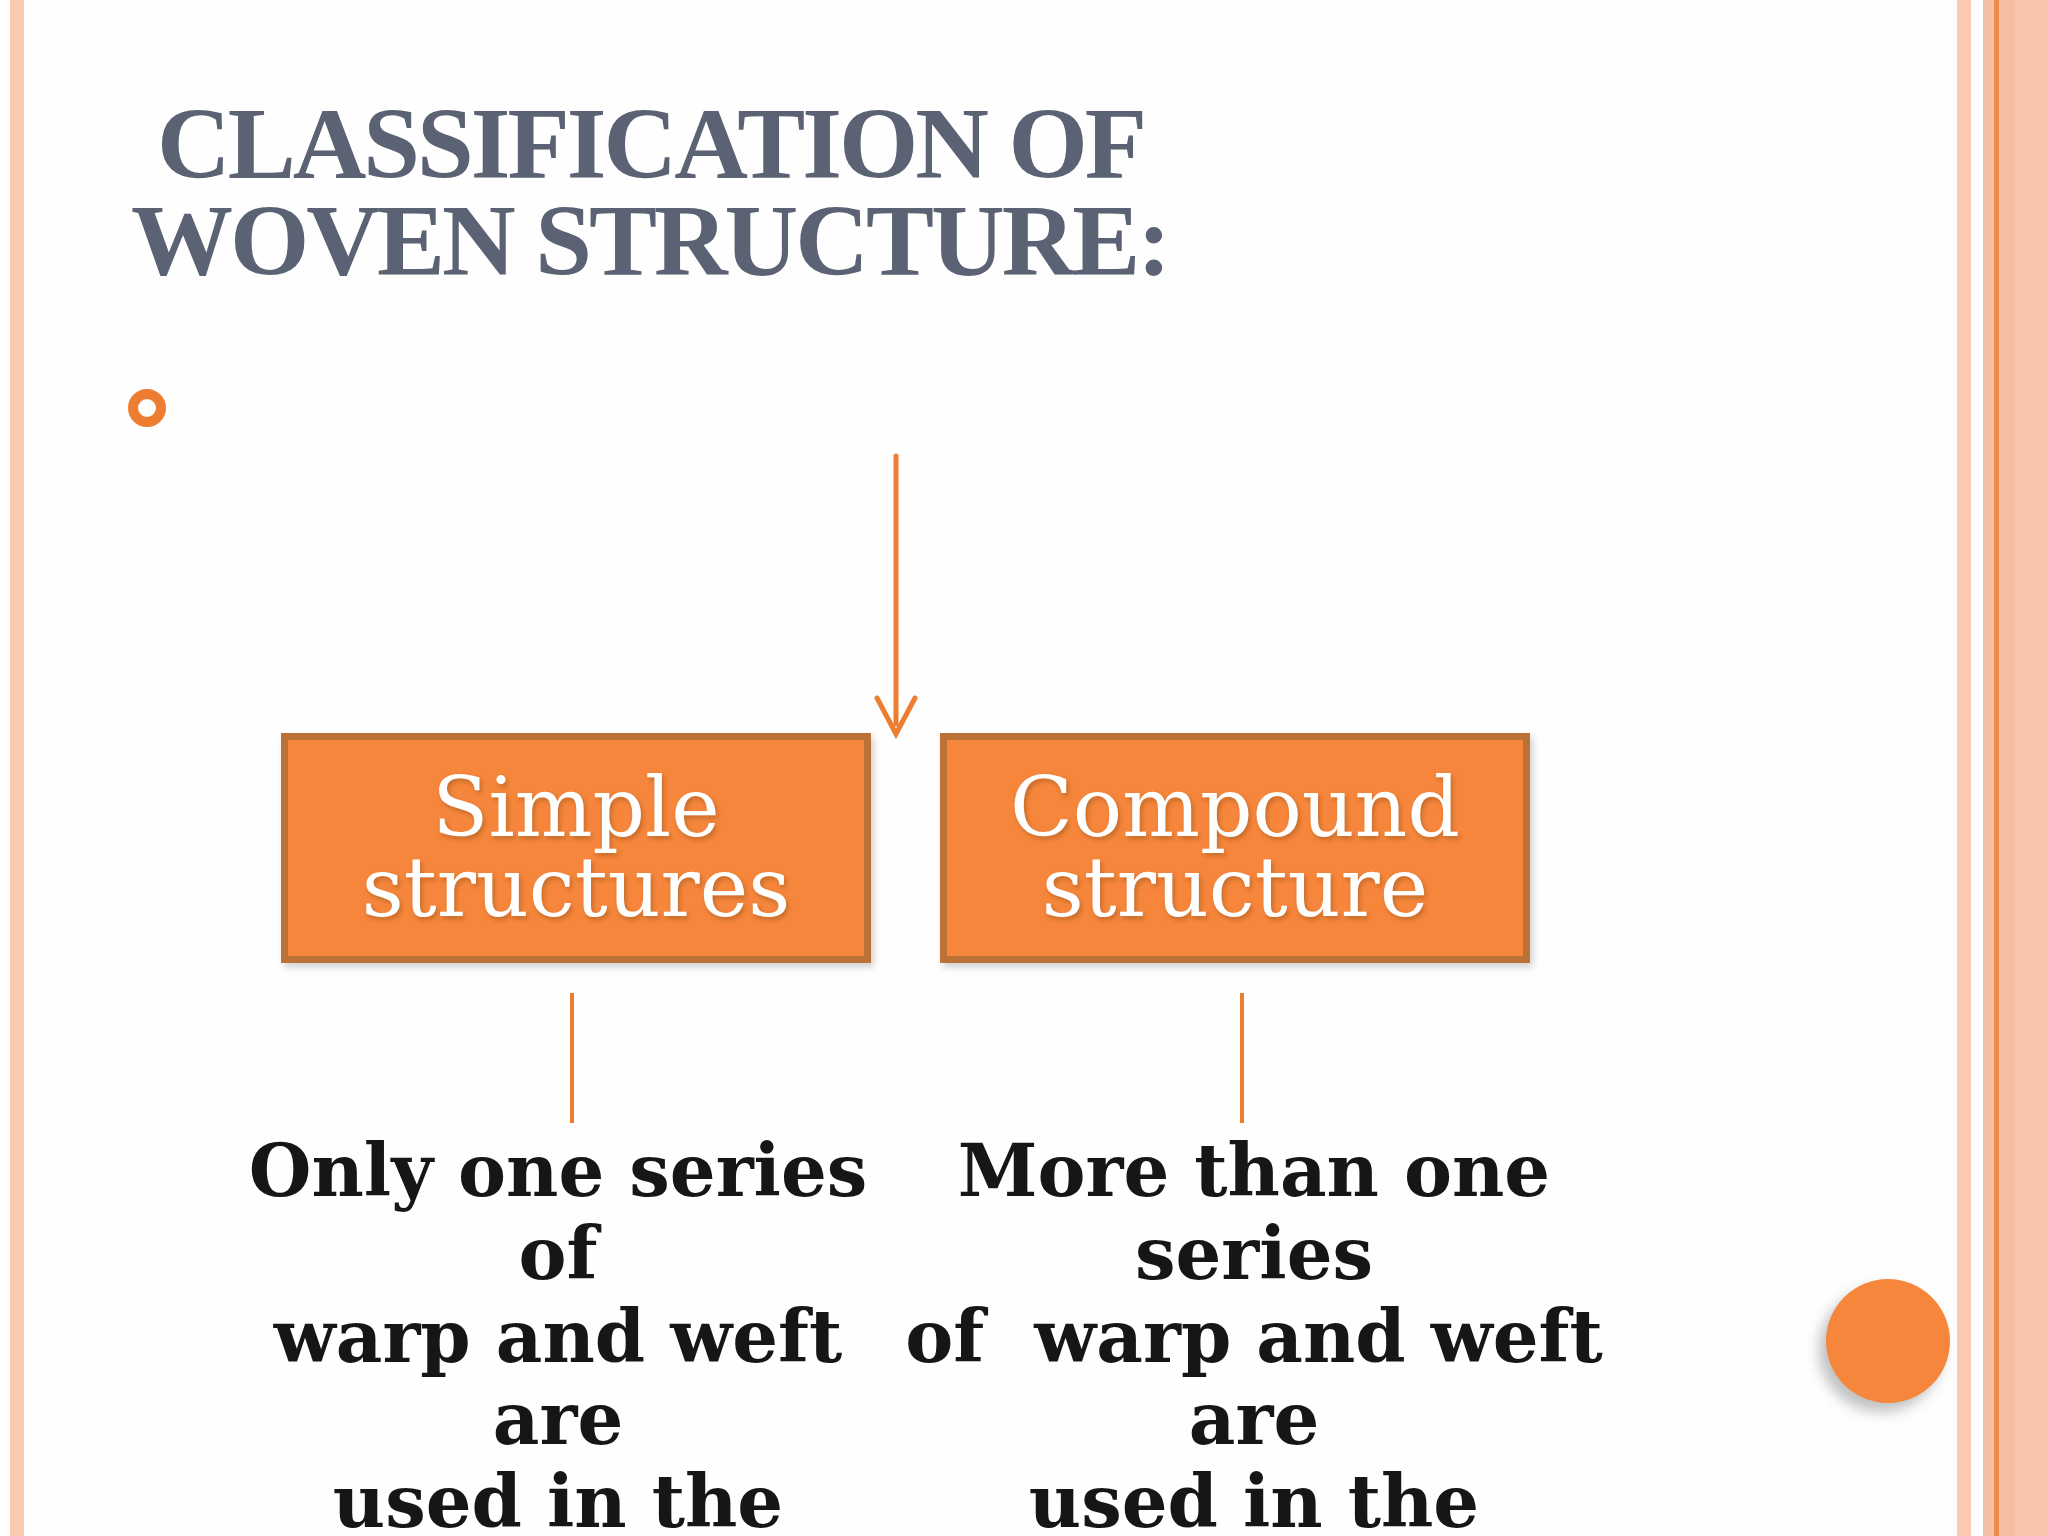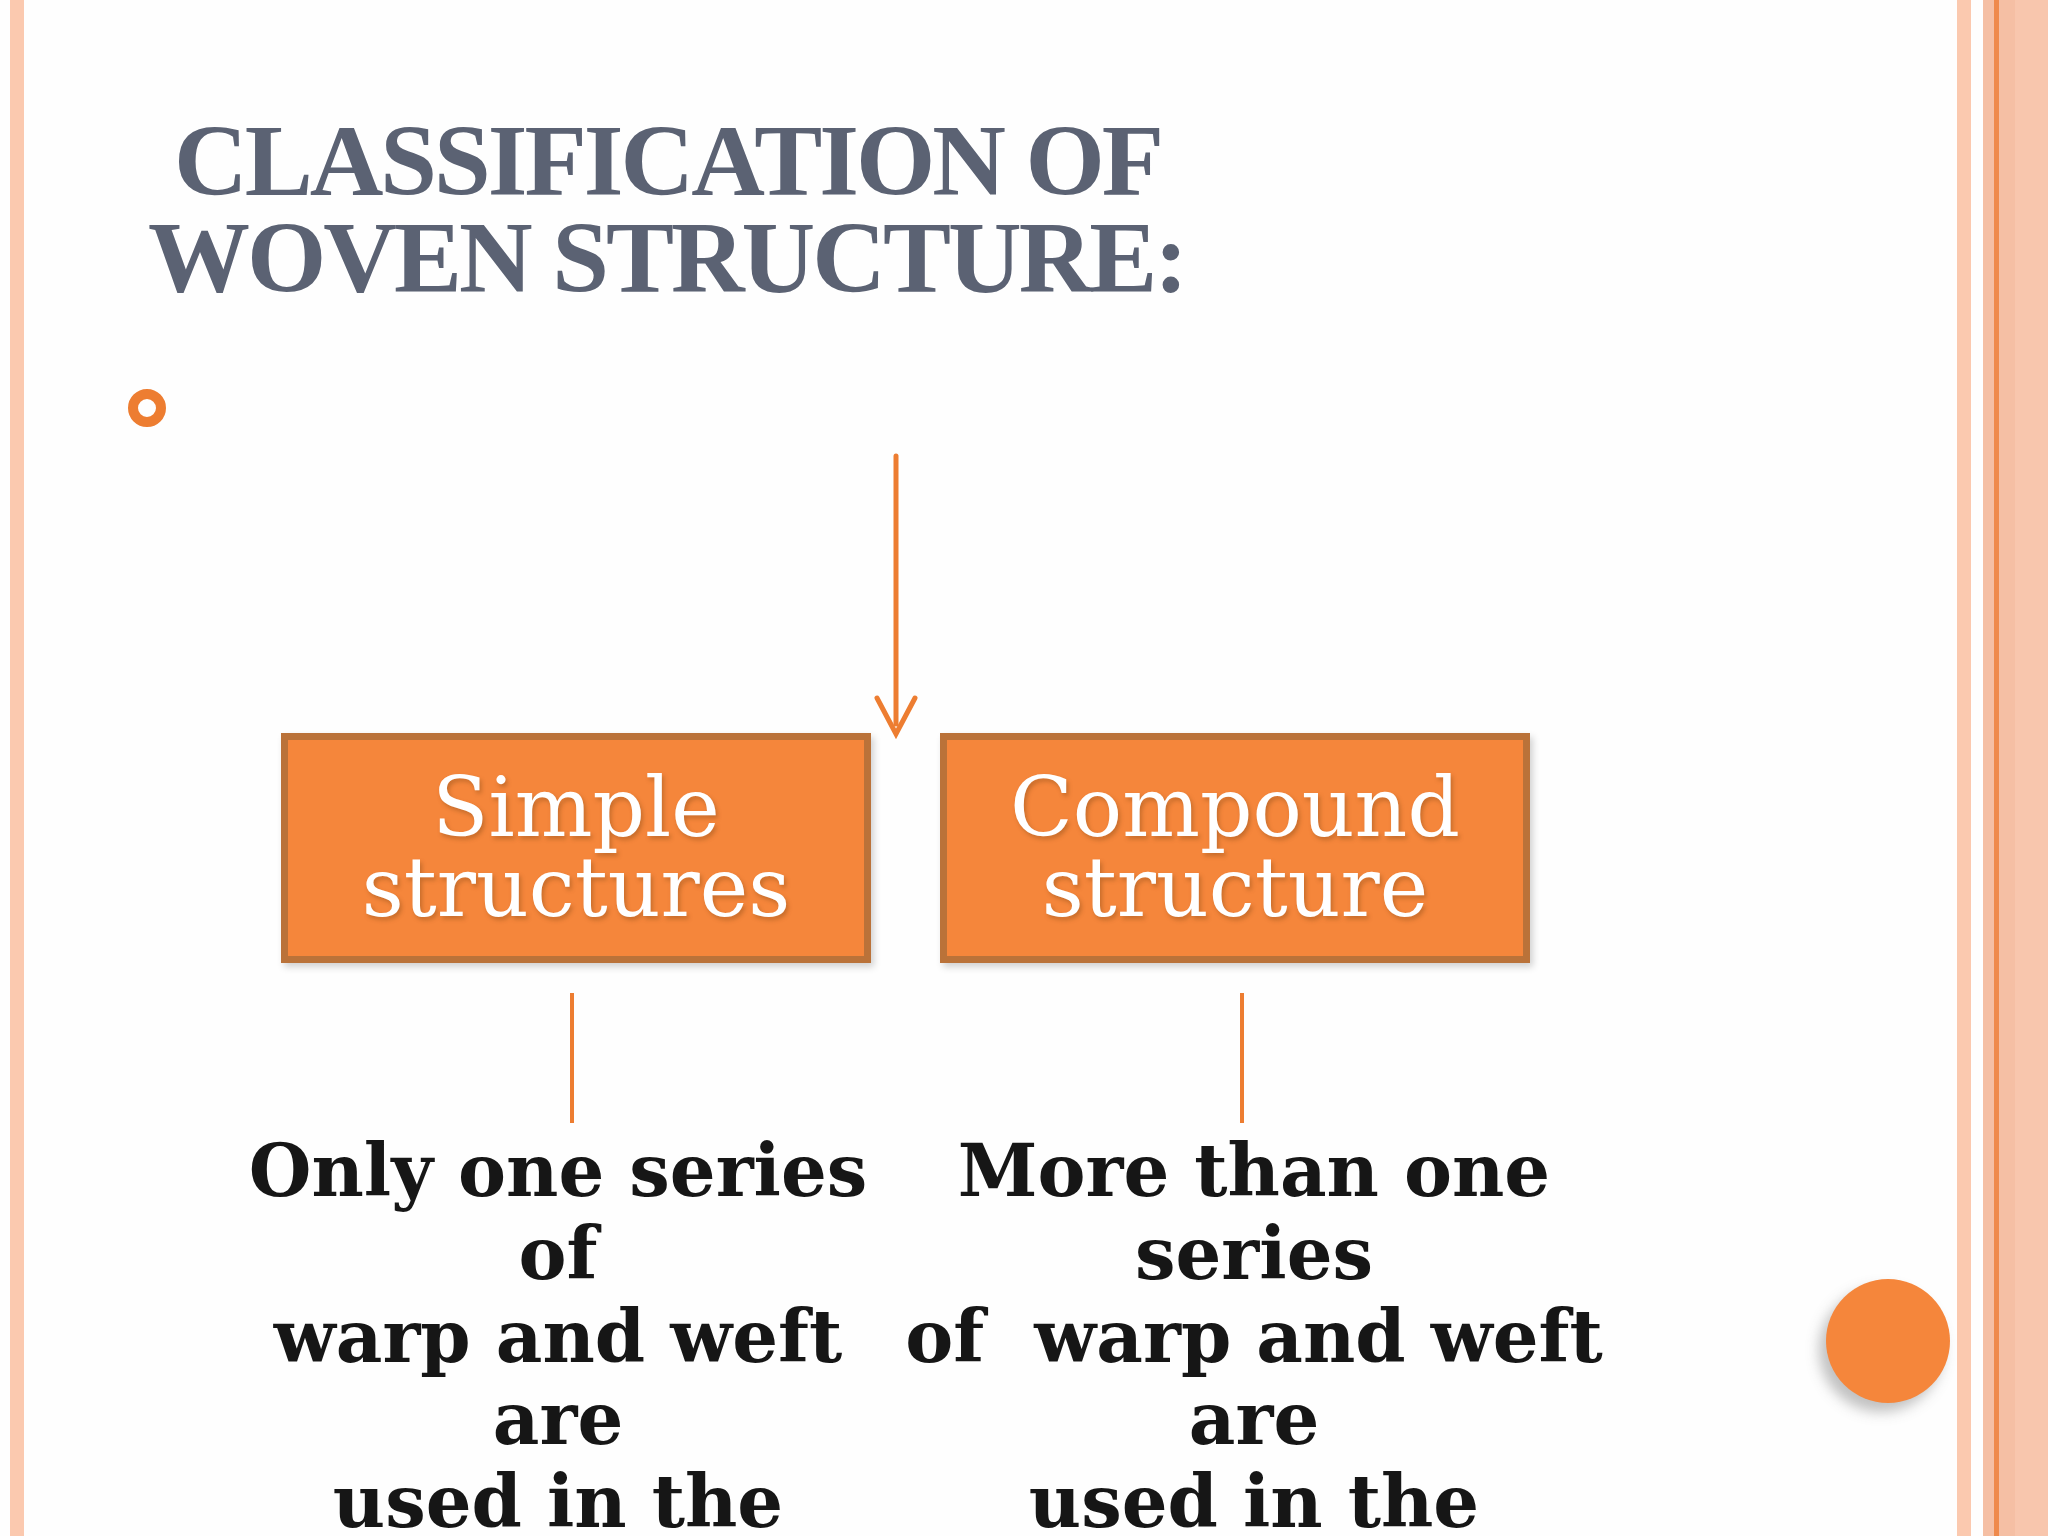--- a/index.html
+++ b/index.html
@@ -17,21 +17,21 @@
   .stripe-left        { left: 10px;   width: 14px; background: var(--stripe-peach); }
   .stripe-right-thin  { left: 1957px; width: 14px; background: var(--stripe-peach); }
   .stripe-right-band  { left: 1983px; width: 65px; background: var(--stripe-base); }
   .stripe-right-line  { left: 1994px; width: 5px;  background: var(--stripe-line); }
   .stripe-right-light { left: 2015px; width: 33px; background: var(--stripe-light); }
 
   
   .title {
     position: absolute;
     left: 131px; top: 96px; width: 1400px;
-    margin: 17px;
+    margin: 0;
     font-family: "Liberation Serif", "DejaVu Serif", serif;
     font-size: 102px; font-weight: bold;
     letter-spacing: -3px;
     line-height: 0.95;
     color: var(--title-color);
     text-indent: 26px;
   }
 
   
   .bullet-ring {

